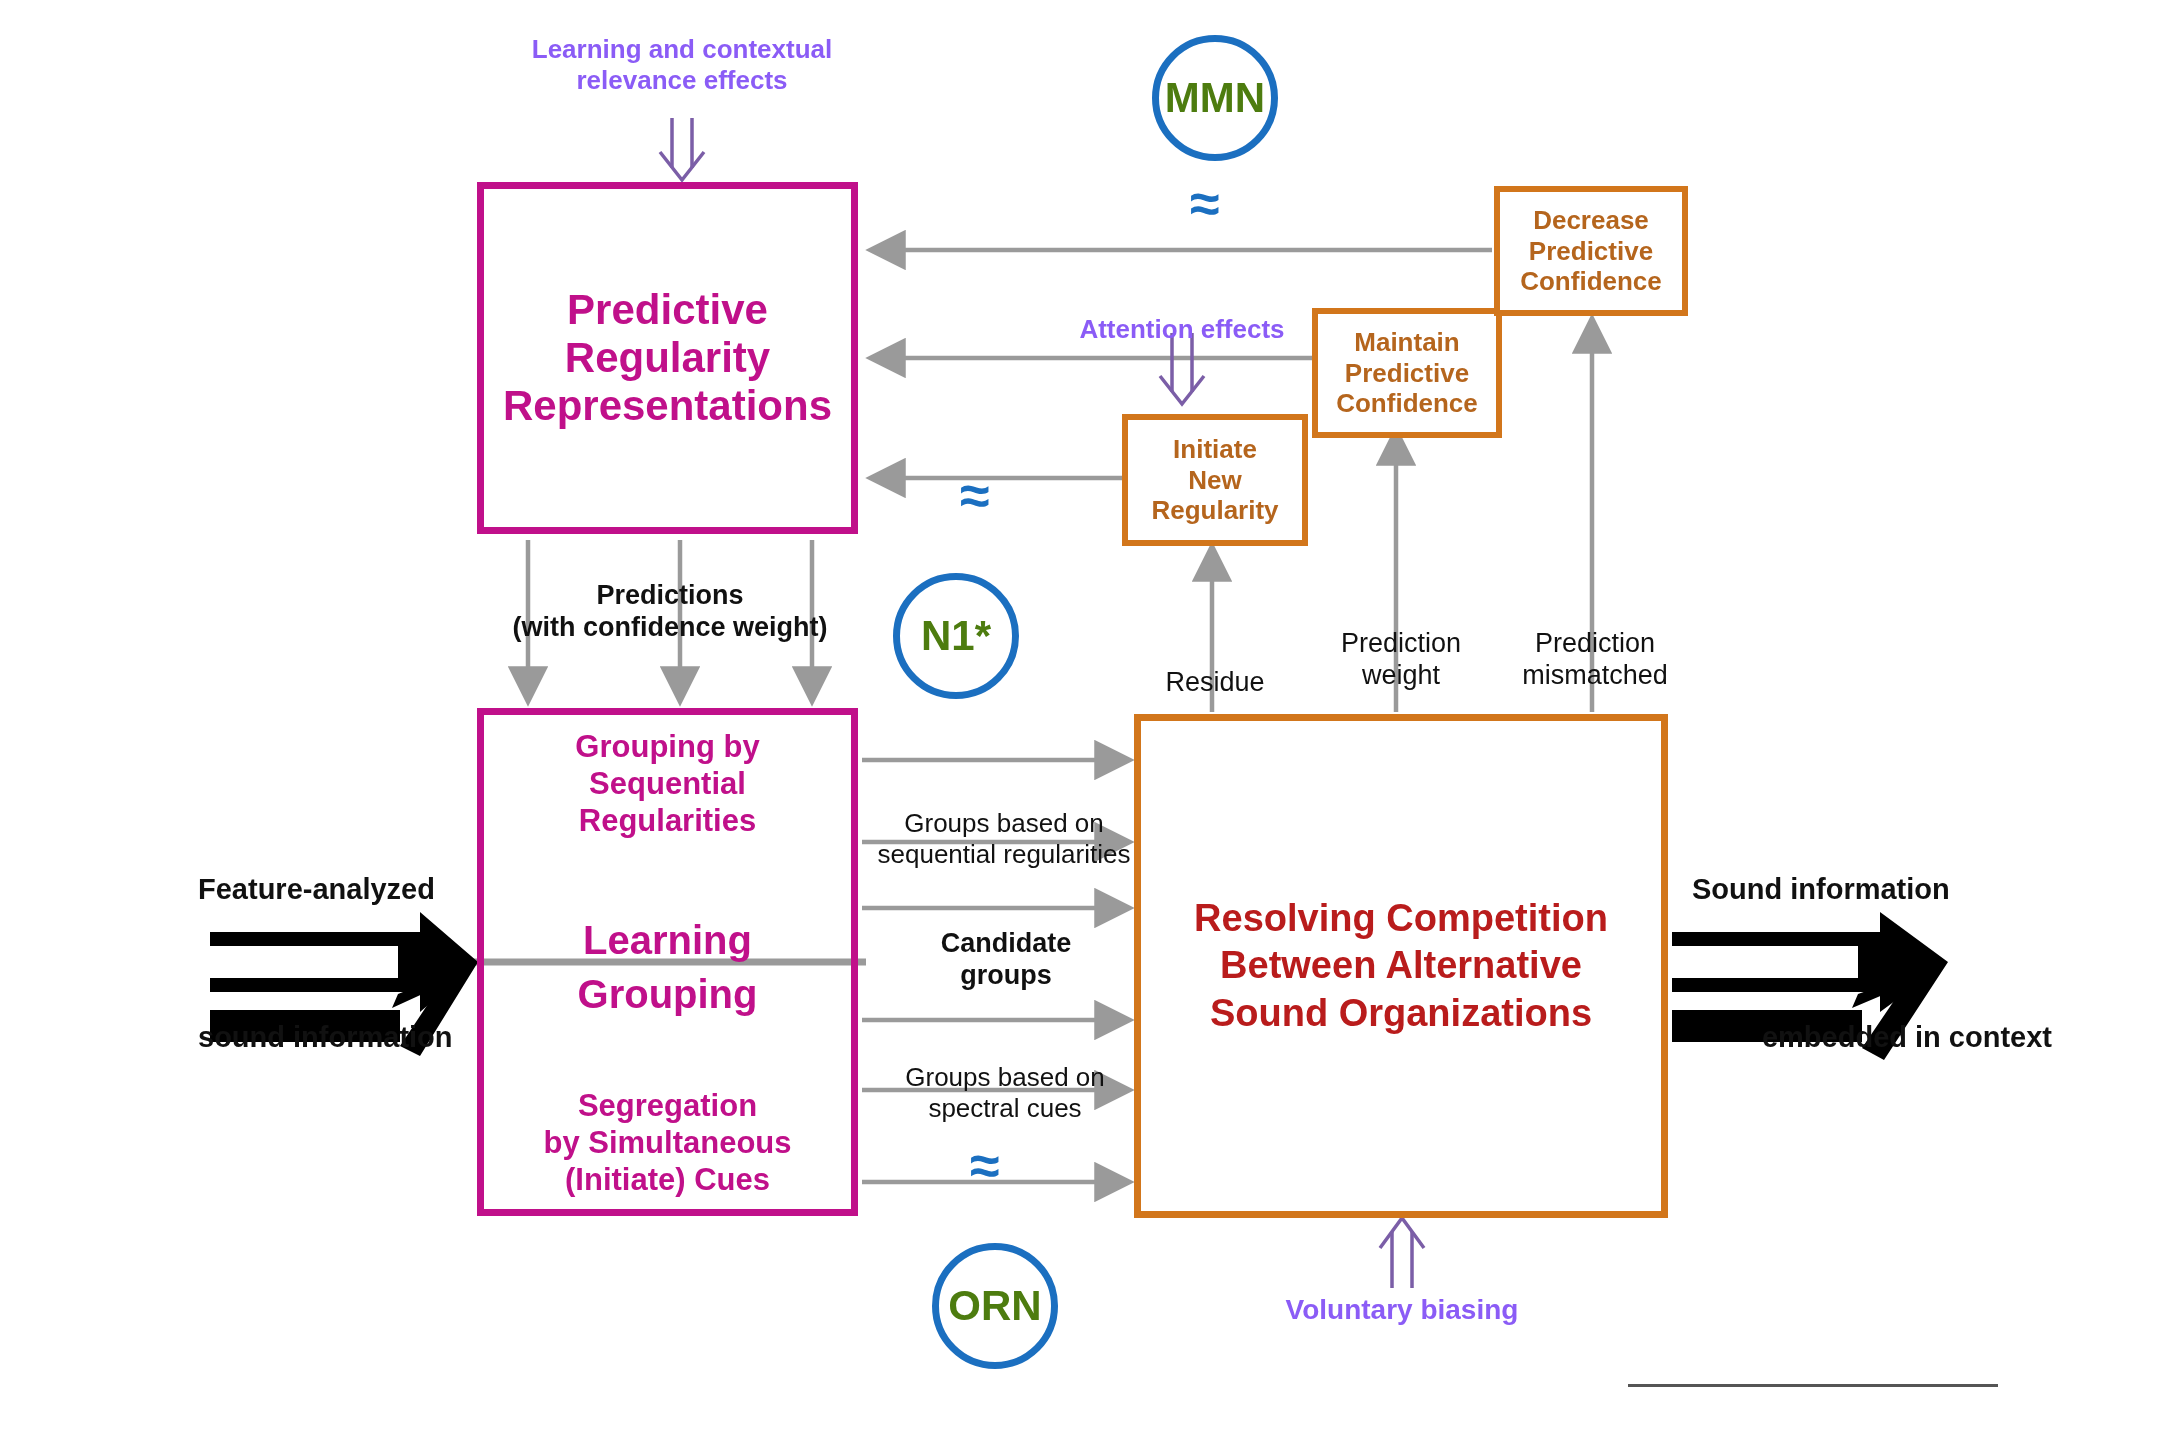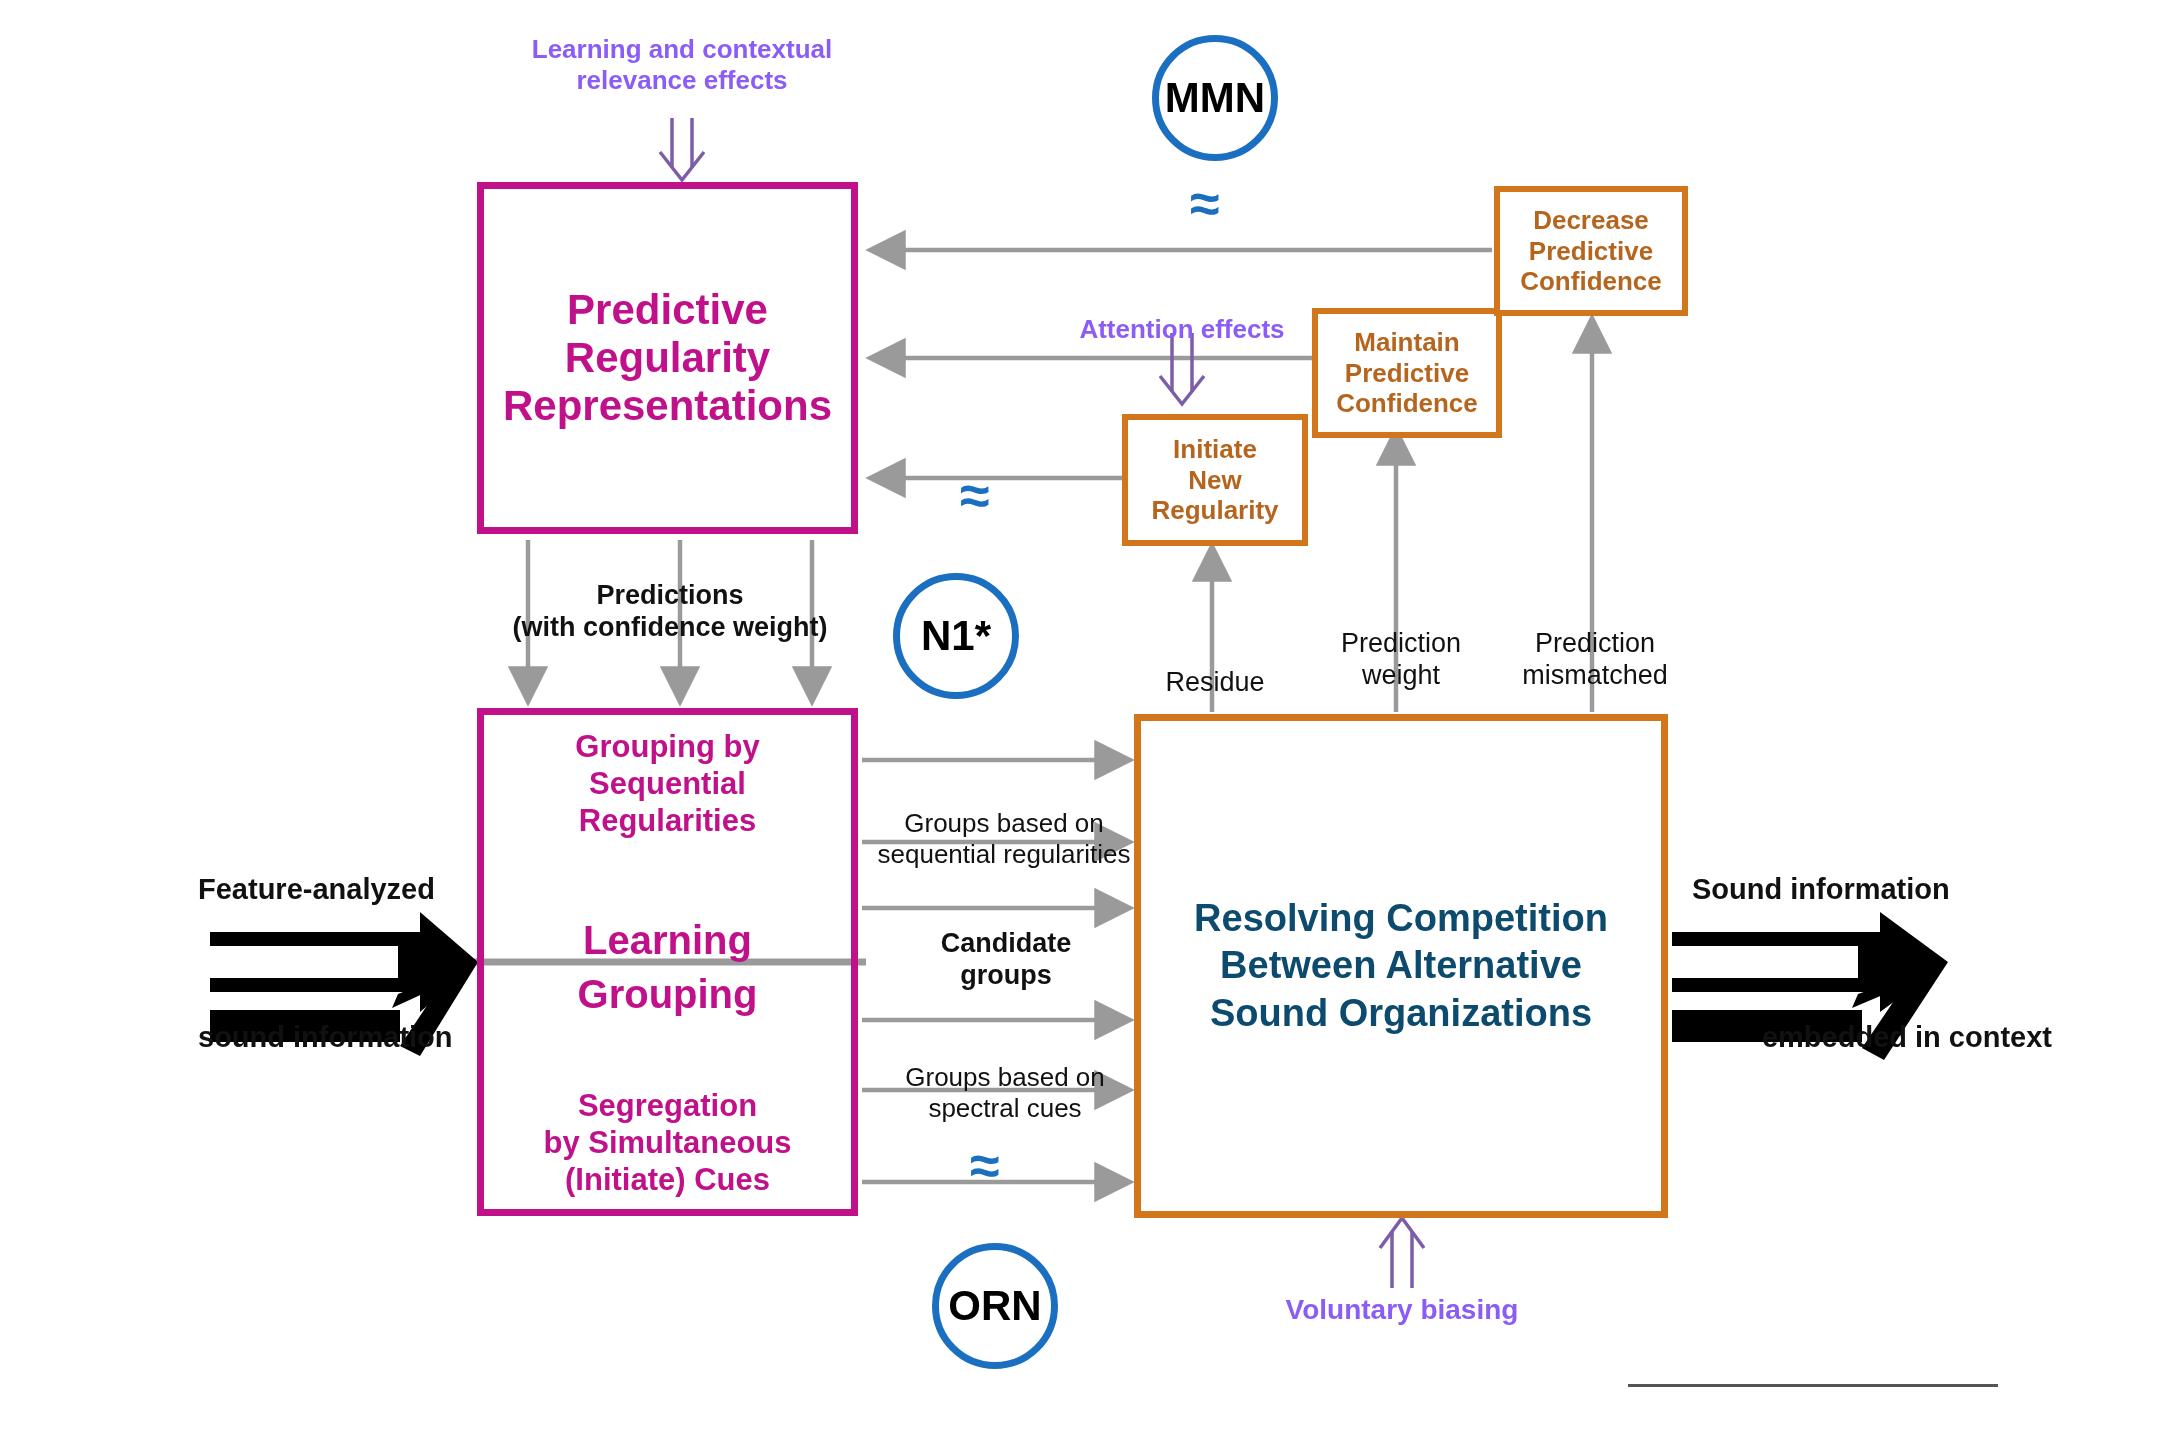--- a/index.html
+++ b/index.html
@@ -2,30 +2,30 @@
 <html><head>
 <meta charset="utf-8">
 <style>
   html,body{margin:0;padding:0;background:#ffffff;}
   body{font-family:"Liberation Sans", sans-serif;}
   #stage{position:relative;width:2164px;height:1445px;background:#ffffff;overflow:hidden;}
   #svg-layer{position:absolute;left:0;top:0;width:2164px;height:1445px;}
 
   .box{position:absolute;box-sizing:border-box;display:flex;align-items:center;justify-content:center;text-align:center;background:#ffffff;}
   .box-pink{border:7px solid #C0108A;color:#C0108A;font-weight:bold;}
-  .box-orange{border:7px solid #D2761B;color:#0c4a6e;font-weight:bold;}
+  .box-orange{border:7px solid #D2761B;color:#b91c1c;font-weight:bold;}
   .box-orange-sm{border:6px solid #D2761B;color:#B5651D;font-weight:bold;}
 
   .lbl{position:absolute;text-align:center;white-space:nowrap;line-height:1.18;}
   .lbl-purple{color:#8b5cf6;font-weight:bold;}
   .lbl-black-b{color:#111111;font-weight:bold;}
   .lbl-black-n{color:#111111;font-weight:normal;}
 
   .circle{position:absolute;box-sizing:border-box;border:7px solid #1B6FC0;border-radius:50%;
-          display:flex;align-items:center;justify-content:center;color:#000000;font-weight:bold;background:#ffffff;}
+          display:flex;align-items:center;justify-content:center;color:#4d7c0f;font-weight:bold;background:#ffffff;}
 
   .tilde{position:absolute;color:#1B6FC0;font-weight:bold;line-height:1;}
 
   .footer-rule{position:absolute;background:#555;height:3px;}
   .footer-txt{position:absolute;font-family:"Liberation Serif",serif;font-style:italic;color:#222;white-space:nowrap;}
 
   .multi-line{display:block;}
 </style>
 </head>
 <body>

